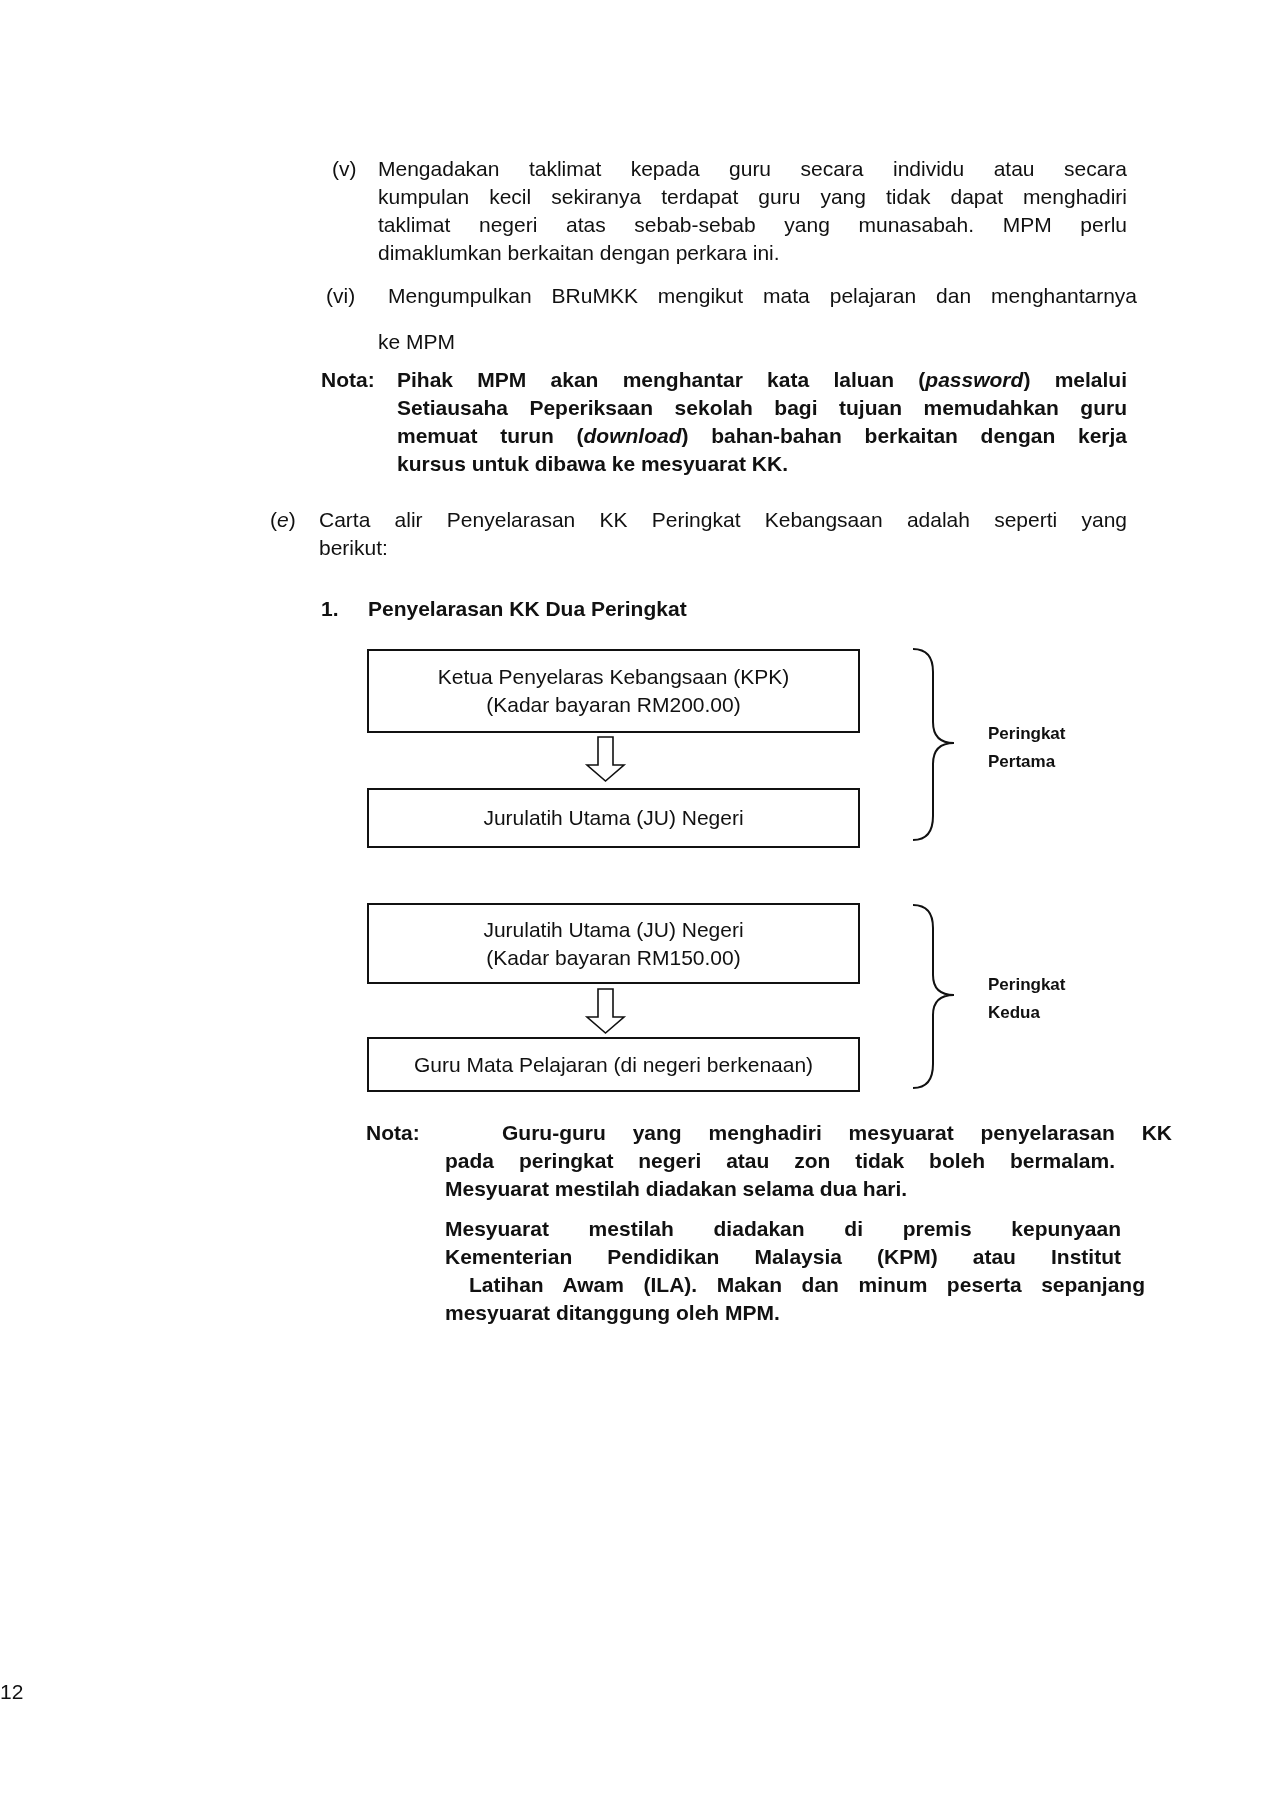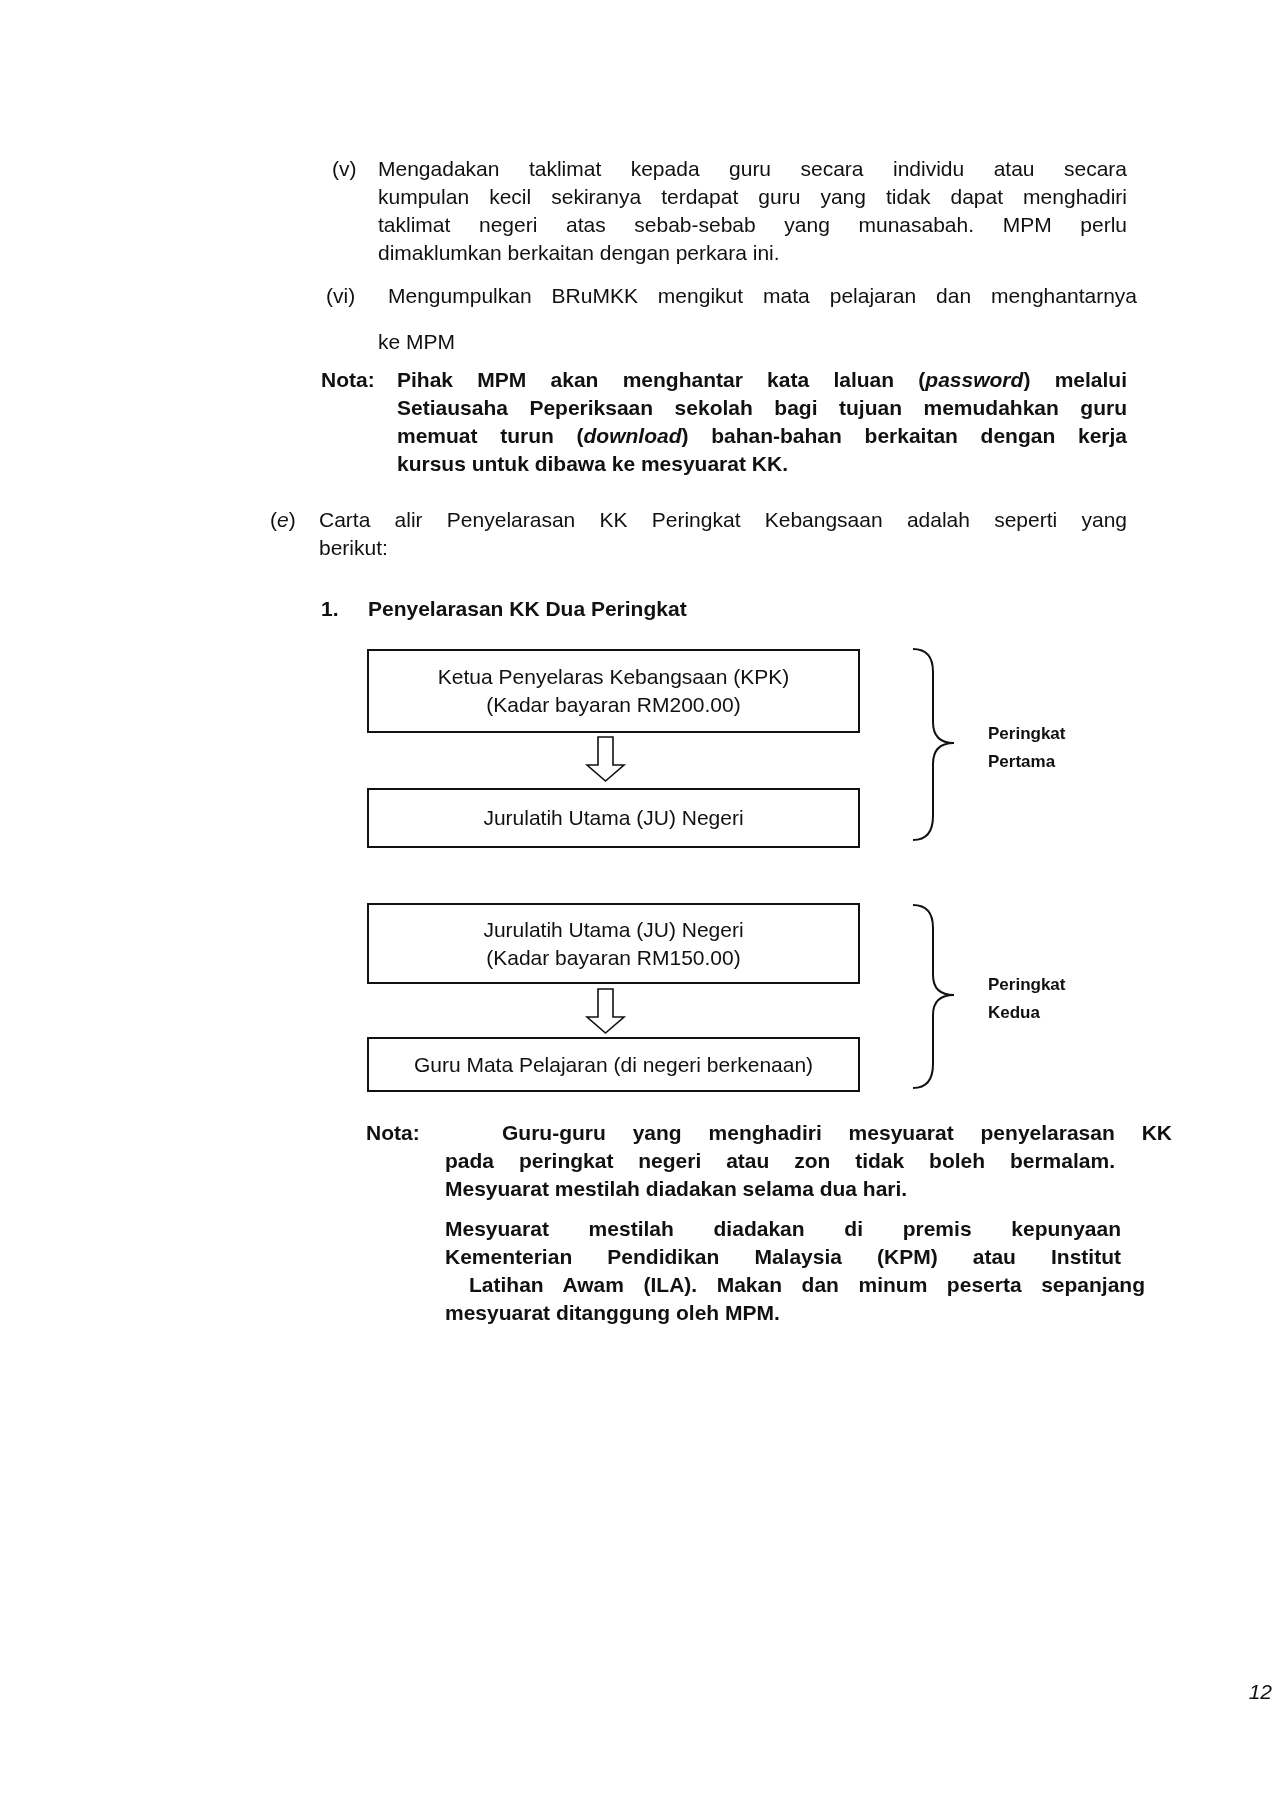--- a/index.html
+++ b/index.html
@@ -94,13 +94,13 @@
   <div class="line bold just" style="left: 462px; top: 1119px; width: 670px; text-align-last: justify; white-space: normal; margin-left: 40px;">Guru-guru yang menghadiri mesyuarat penyelarasan KK</div>
   <div class="line bold just" style="left: 445px; top: 1147px; width: 670px; text-align-last: justify; white-space: normal;">pada peringkat negeri atau zon tidak boleh bermalam.</div>
   <div class="line bold" style="left:445px; top:1175px;">Mesyuarat mestilah diadakan selama dua hari.</div>
 
   <div class="line bold just" style="left: 445px; top: 1215px; width: 676px; text-align-last: justify; white-space: normal;">Mesyuarat mestilah diadakan di premis kepunyaan</div>
   <div class="line bold just" style="left: 445px; top: 1243px; width: 676px; text-align-last: justify; white-space: normal;">Kementerian Pendidikan Malaysia (KPM) atau Institut</div>
   <div class="line bold just" style="left: 445px; top: 1271px; width: 676px; text-align-last: justify; white-space: normal; margin-left: 24px;">Latihan Awam (ILA). Makan dan minum peserta sepanjang</div>
   <div class="line bold" style="left:445px; top:1299px;">mesyuarat ditanggung oleh MPM.</div>
 </div>
 
-<div class="line" style="left:0; top:1678px; width:1272px; text-align:right;font-style:italic;">12</div>
+<div class="line" style="left:0; top:1678px; width:1272px; text-align:left;">12</div>
 
 </body></html>

